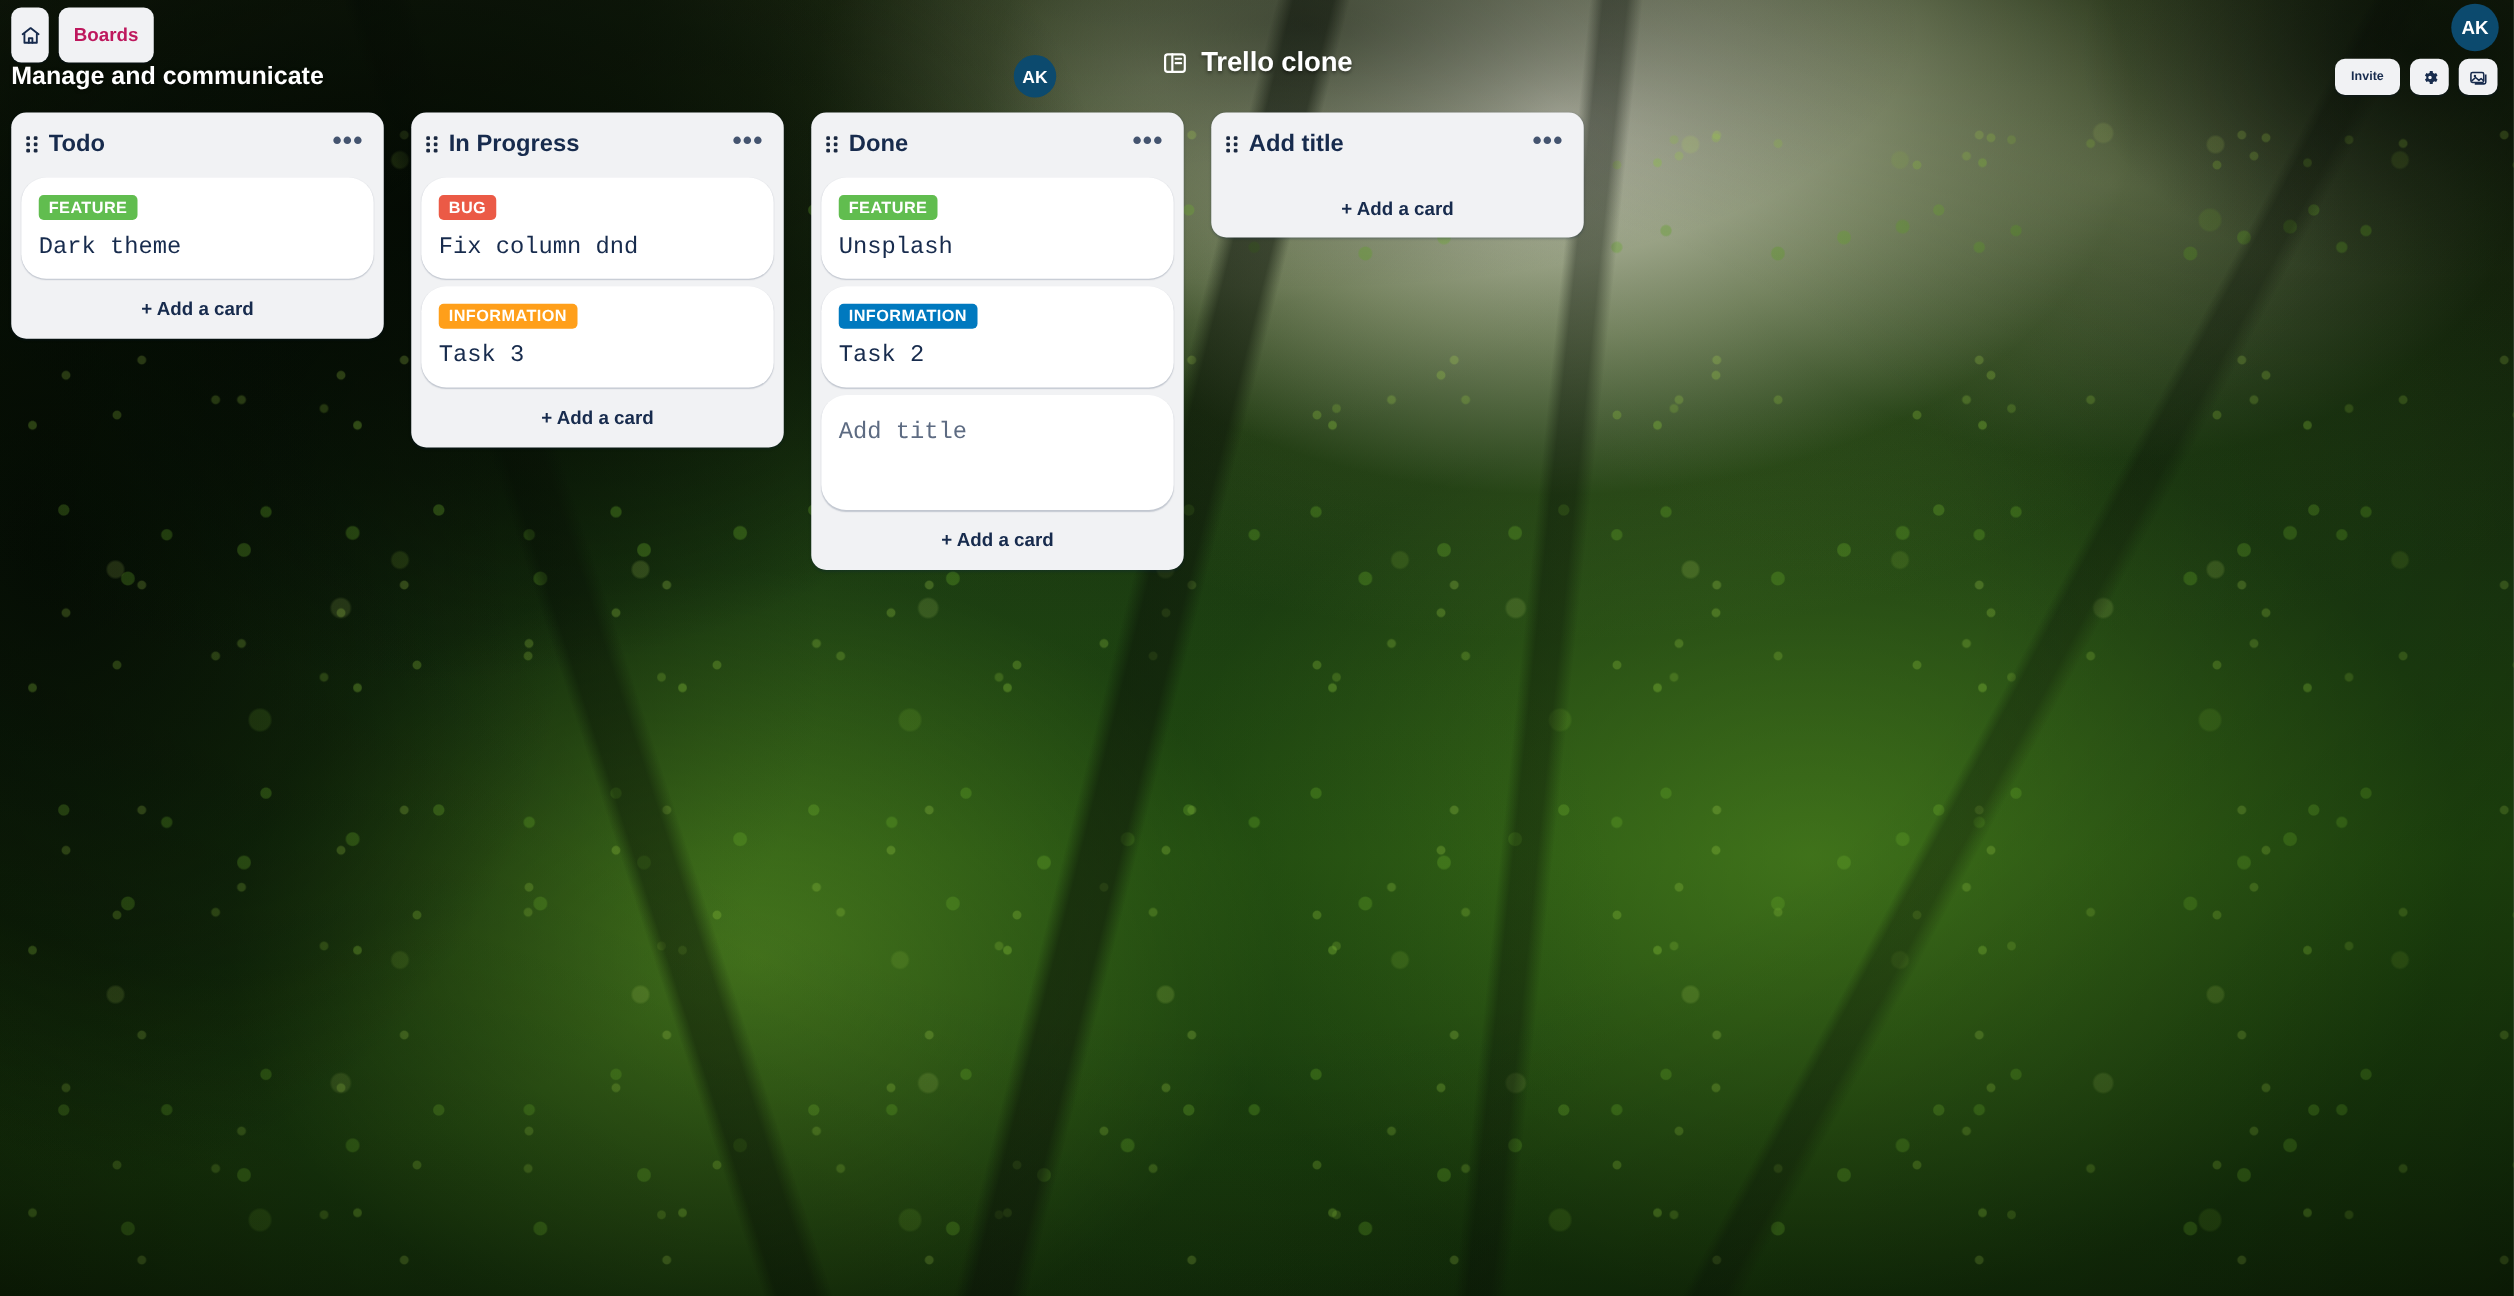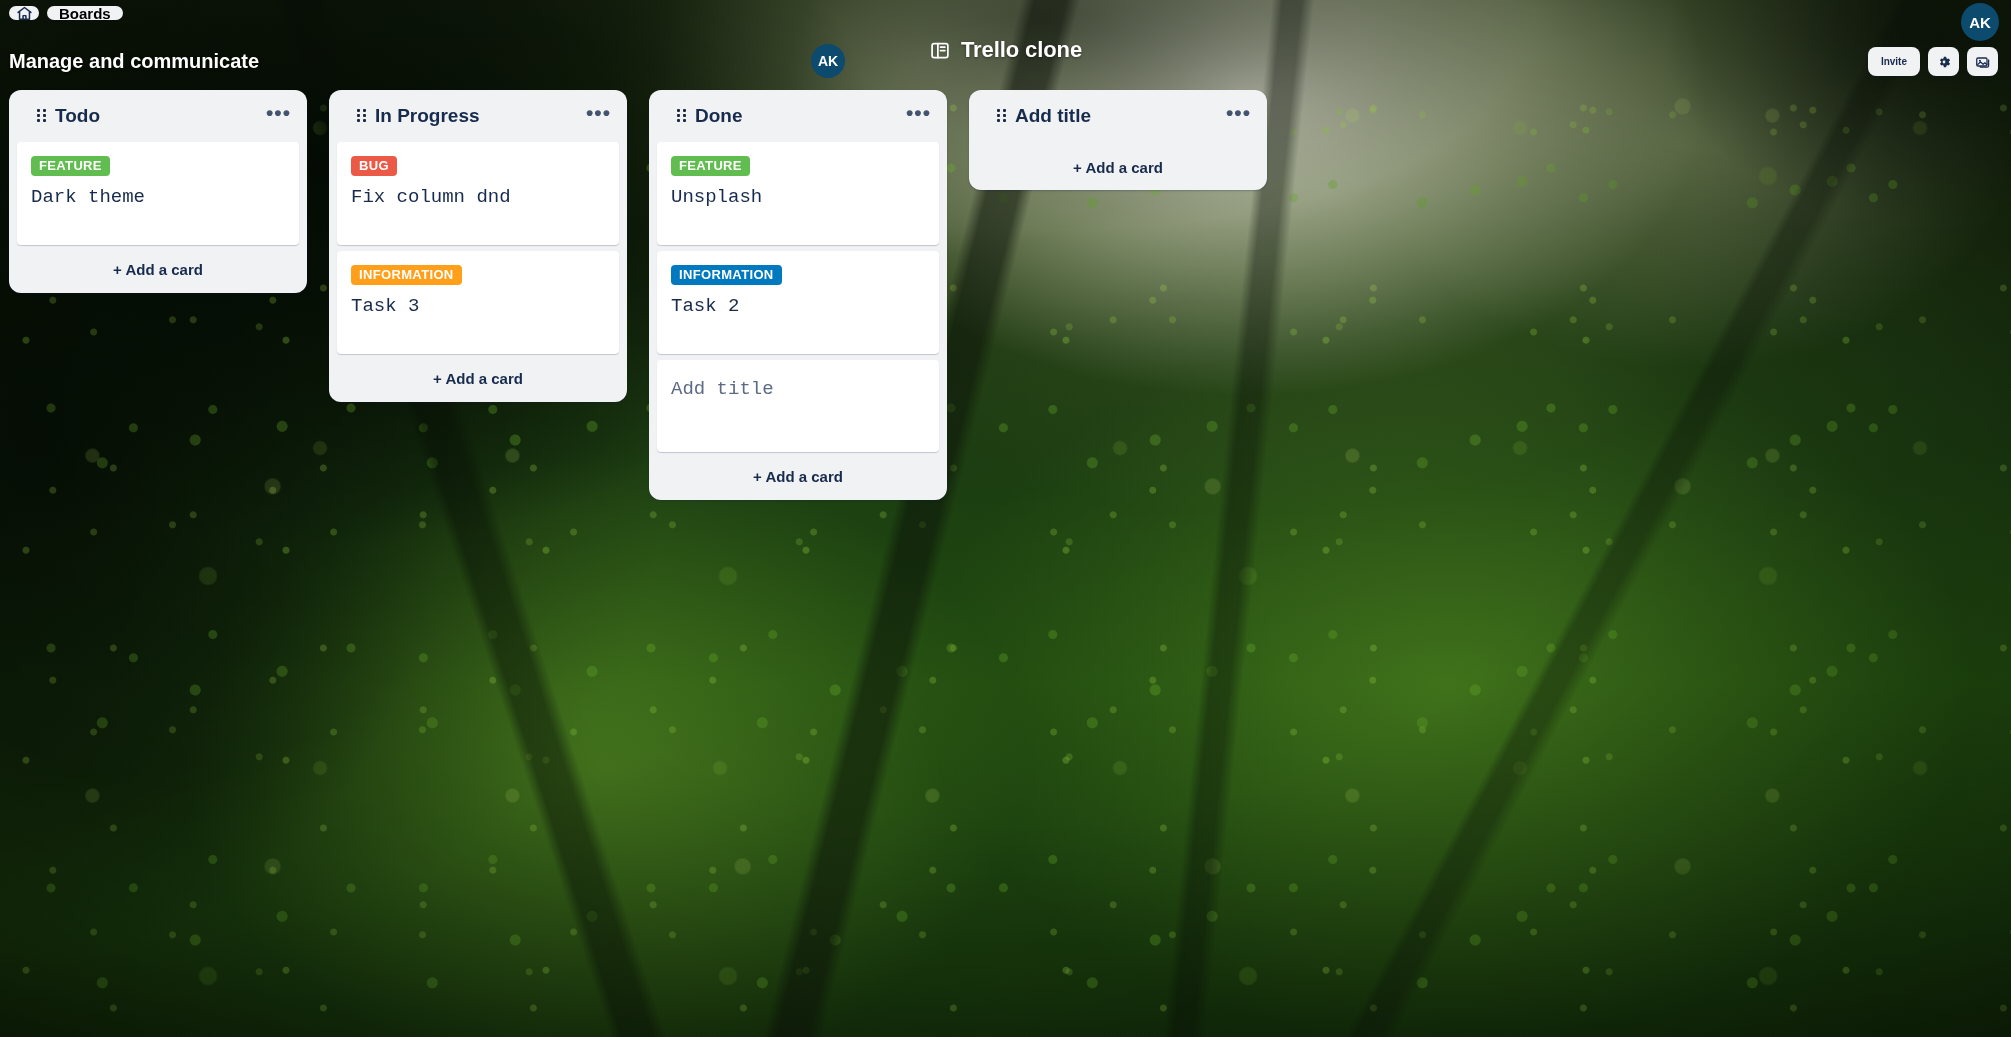--- a/index.html
+++ b/index.html
@@ -108,25 +108,25 @@
     left: 9px;
     top: 6px;
     display: flex;
     align-items: center;
     gap: 8px;
   }
 
   .pill {
     background: #f1f2f4;
     border-radius: 8px;
-    height: 14px;
+    height: 44px;
     display: flex;
     align-items: center;
     justify-content: center;
-    color: #000000;
+    color: #be185d;
     font-size: 15px;
     font-weight: 700;
     border: none;
     cursor: pointer;
     box-shadow: 0 1px 1px rgba(9,30,66,0.18);
   }
   .pill-icon { width: 30px; }
   .pill-text { padding: 0 12px; }
 
   .home-svg { width: 17px; height: 17px; display: block; }
@@ -238,21 +238,21 @@
     background: #f1f2f4;
     border-radius: 12px;
     padding: 0 0 8px 0;
     box-shadow: 0 1px 2px rgba(9,30,66,0.25);
   }
 
   .col-head {
     height: 52px;
     display: flex;
     align-items: center;
-    padding: 0 14px 0 28px;
+    padding: 0 14px 0 12px;
     gap: 8px;
   }
   .grip {
     width: 10px;
     height: 14px;
     display: grid;
     grid-template-columns: 3px 3px;
     grid-template-rows: 3px 3px 3px;
     gap: 2px 3px;
     cursor: grab;
@@ -282,22 +282,22 @@
 
   .cards {
     padding: 0 8px;
     display: flex;
     flex-direction: column;
     gap: 6px;
   }
 
   .card {
     background: #ffffff;
-    border-radius: 4px;
-    padding: 14px 14px 36px 14px;
+    border-radius: 20px;
+    padding: 14px 14px 14px 14px;
     min-height: 76px;
     cursor: pointer;
     box-shadow: 0 1px 1px rgba(9,30,66,0.20);
   }
   .card-empty { padding-top: 18px; min-height: 92px; }
 
   .badge {
     display: inline-block;
     border-radius: 4px;
     padding: 3px 8px 4px 8px;

